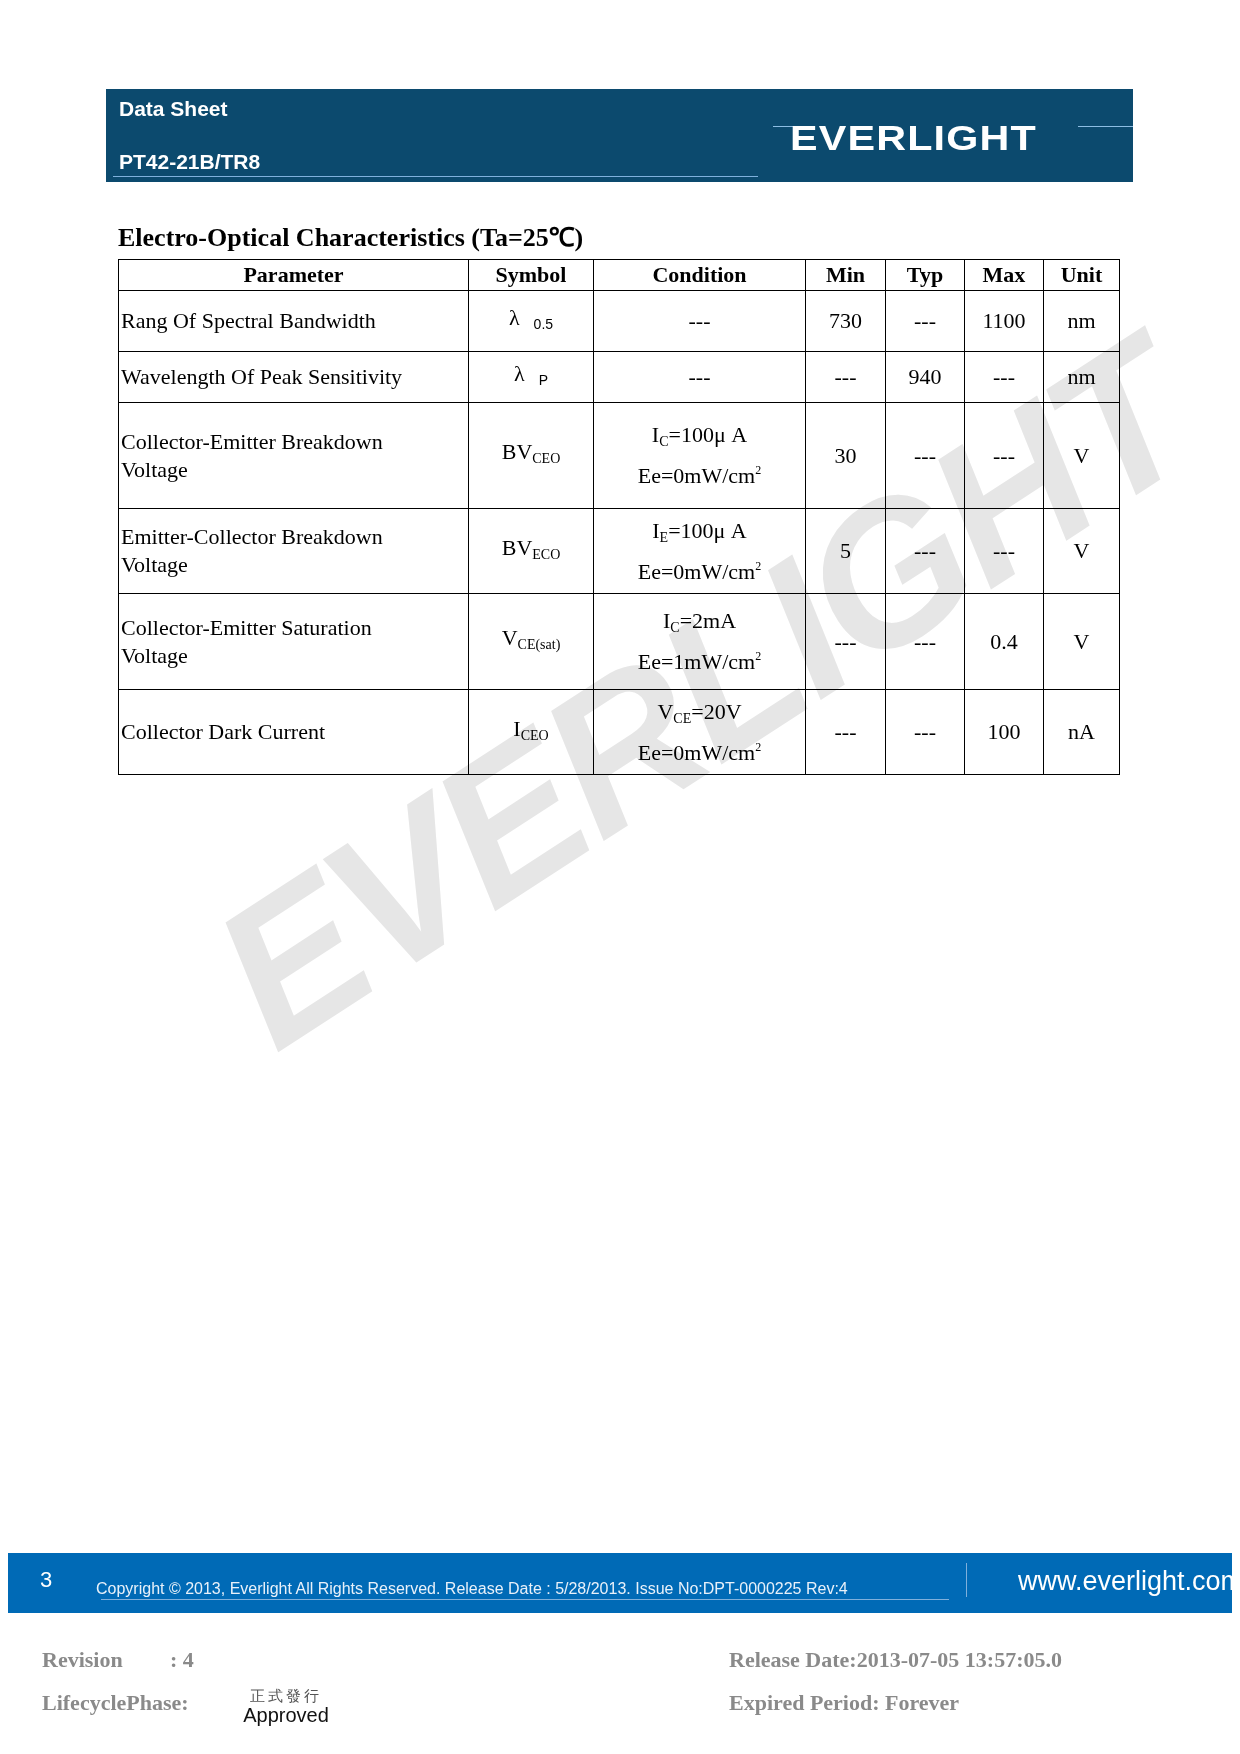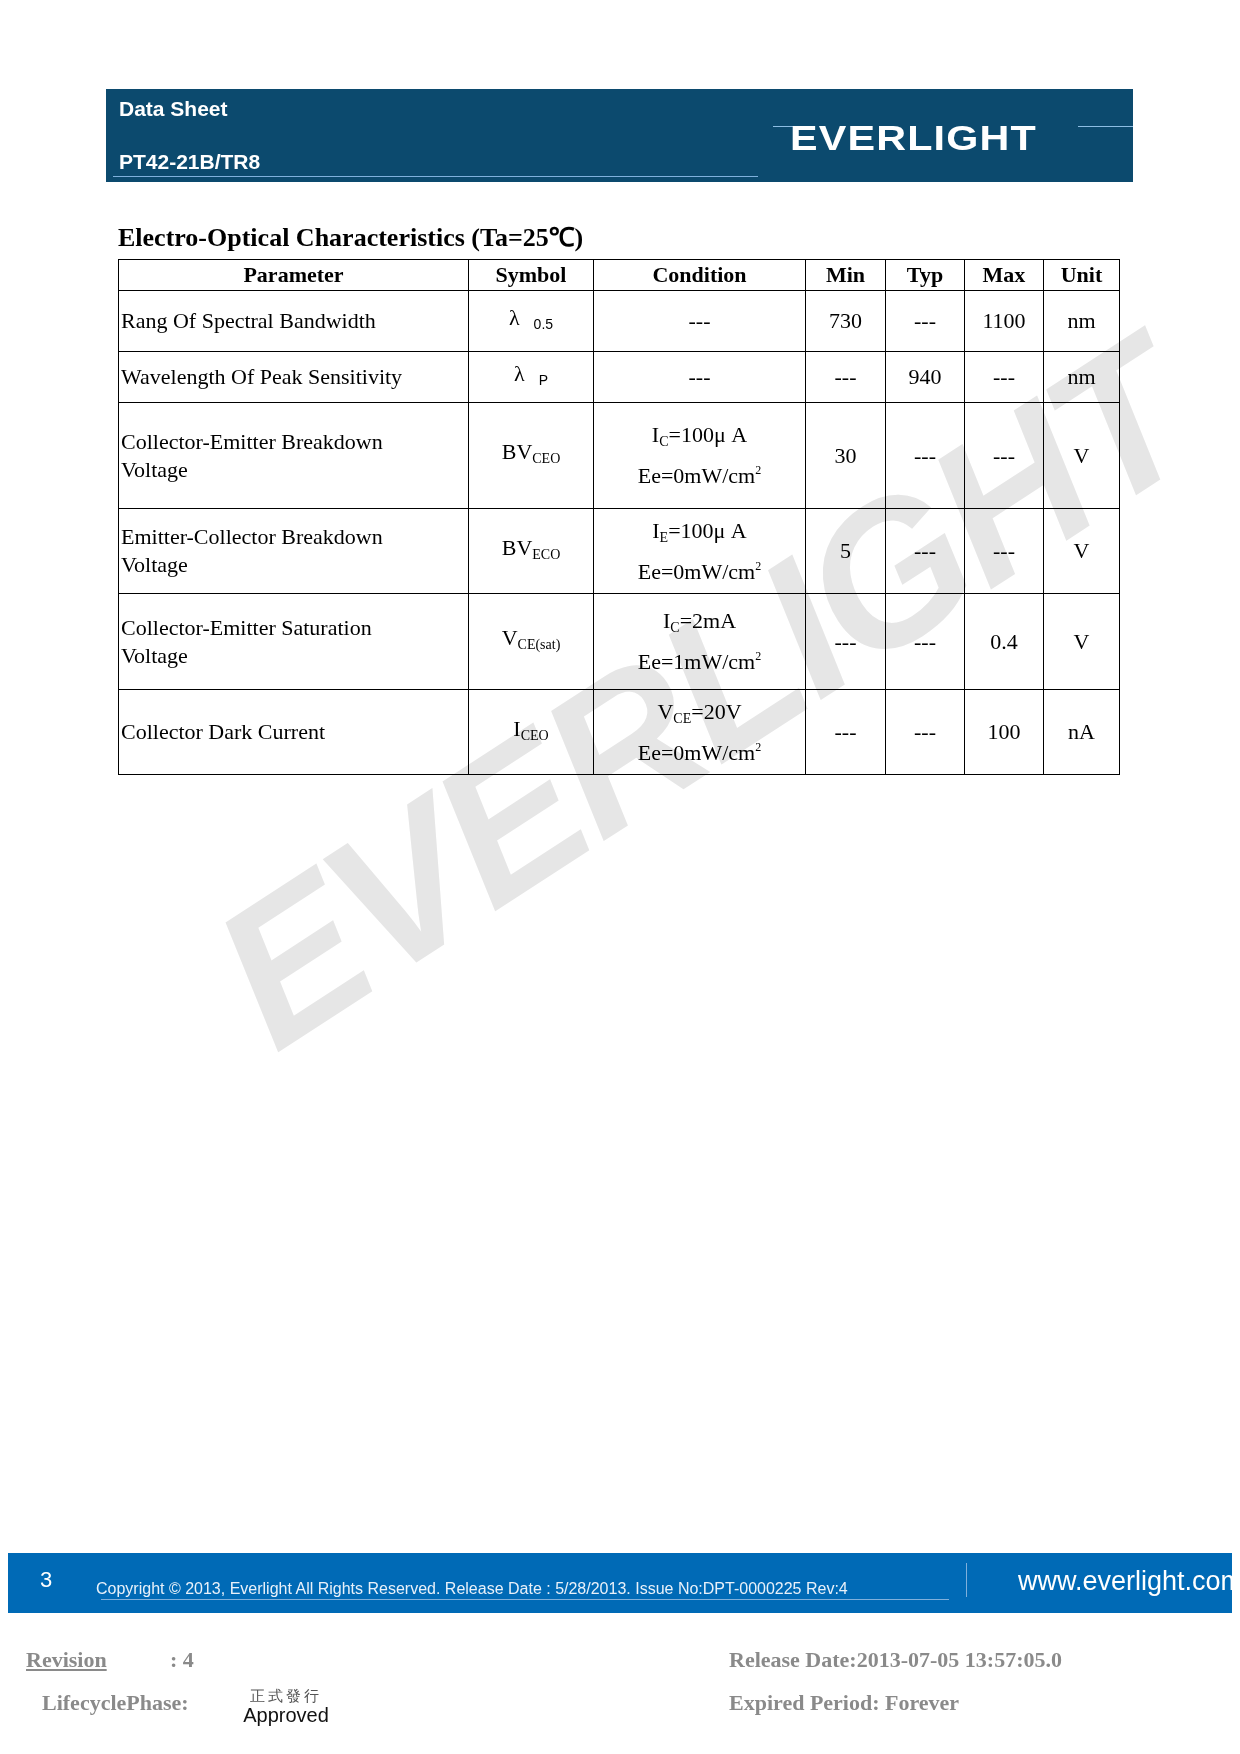--- a/index.html
+++ b/index.html
@@ -34,21 +34,21 @@
   
   .ftr { position: absolute; left: 8px; top: 1553px; width: 1224px; height: 60px; background: #006ab6; }
   .pg { position: absolute; left: 32px; top: 14px; color: #fff; font-family: "Liberation Sans", sans-serif; font-size: 22px; line-height: 26px; }
   .copy { position: absolute; left: 88px; top: 27px; color: #e8f1fa; font-family: "Liberation Sans", sans-serif; font-size: 16px; line-height: 18px; white-space: nowrap; }
   .copy-underline { position: absolute; left: 93px; top: 46px; width: 848px; height: 1px; background: #7fb0dc; }
   .ftr-divider { position: absolute; left: 958px; top: 10px; width: 1px; height: 34px; background: #7fb0dc; }
   .url { position: absolute; left: 1010px; top: 16px; color: #fff; font-family: "Liberation Sans", sans-serif; font-size: 27px; line-height: 24px; white-space: nowrap; }
 
   
   .status { position: absolute; font-family: "Liberation Serif", serif; font-weight: bold; color: #8a8a8a; font-size: 22px; line-height: 26px; white-space: nowrap; }
-  .rev-label { left: 26px; top: 1647px; text-decoration: underline; }
+  .rev-label { left: 42px; top: 1647px; }
   .rev-val { left: 170px; top: 1647px; }
   .life-label { left: 42px; top: 1690px; }
   .rel-date { left: 729px; top: 1647px; }
   .exp-period { left: 729px; top: 1690px; }
   .stamp { position: absolute; left: 232px; top: 1680px; width: 108px; text-align: center; font-family: "Liberation Sans", sans-serif; }
   .stamp-cn { font-size: 15px; line-height: 16px; color: #555; letter-spacing: 3px; margin-top: 8px; }
   .stamp-en { font-size: 20px; line-height: 22px; color: #111; }
 </style>
 </head>
 <body>

